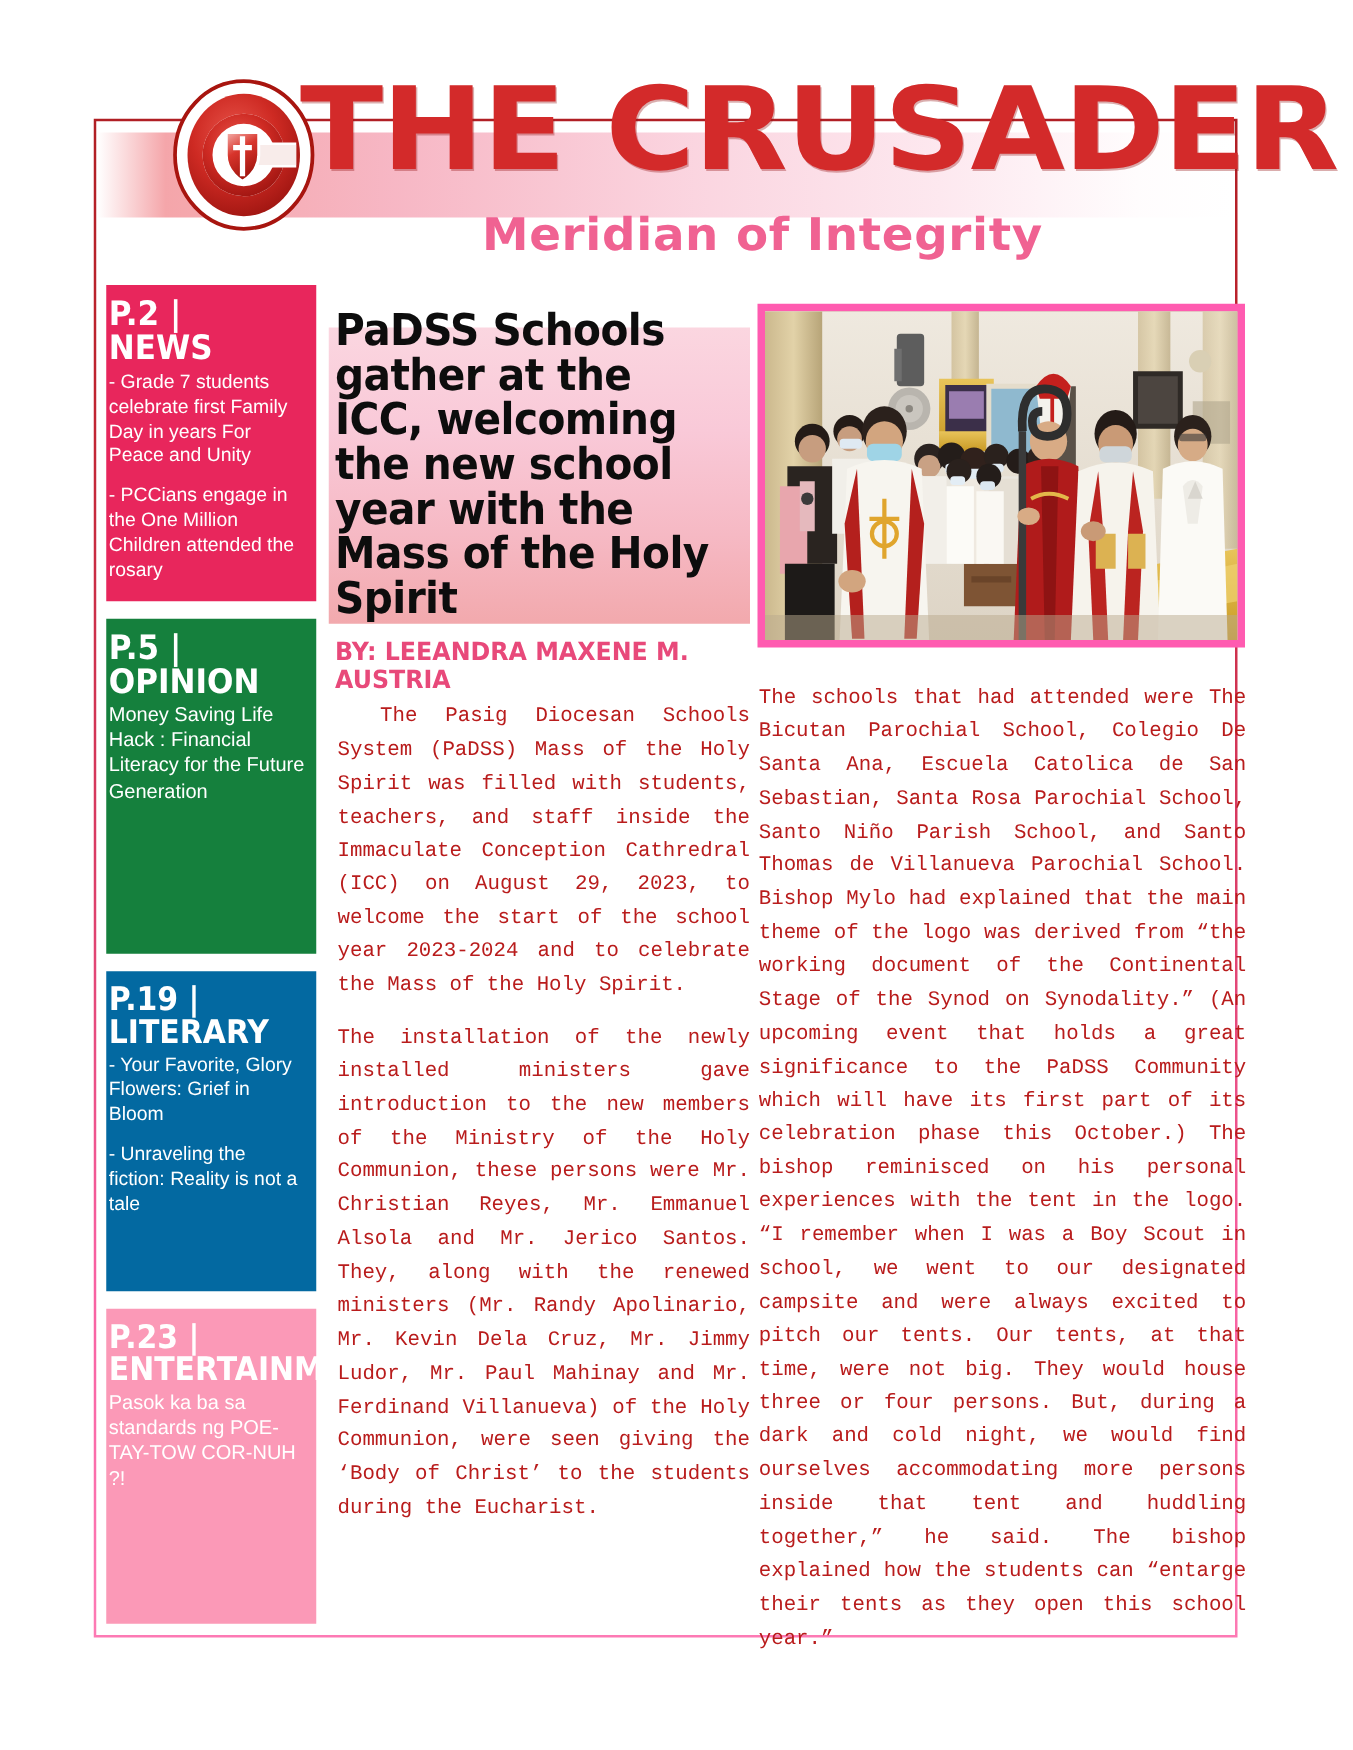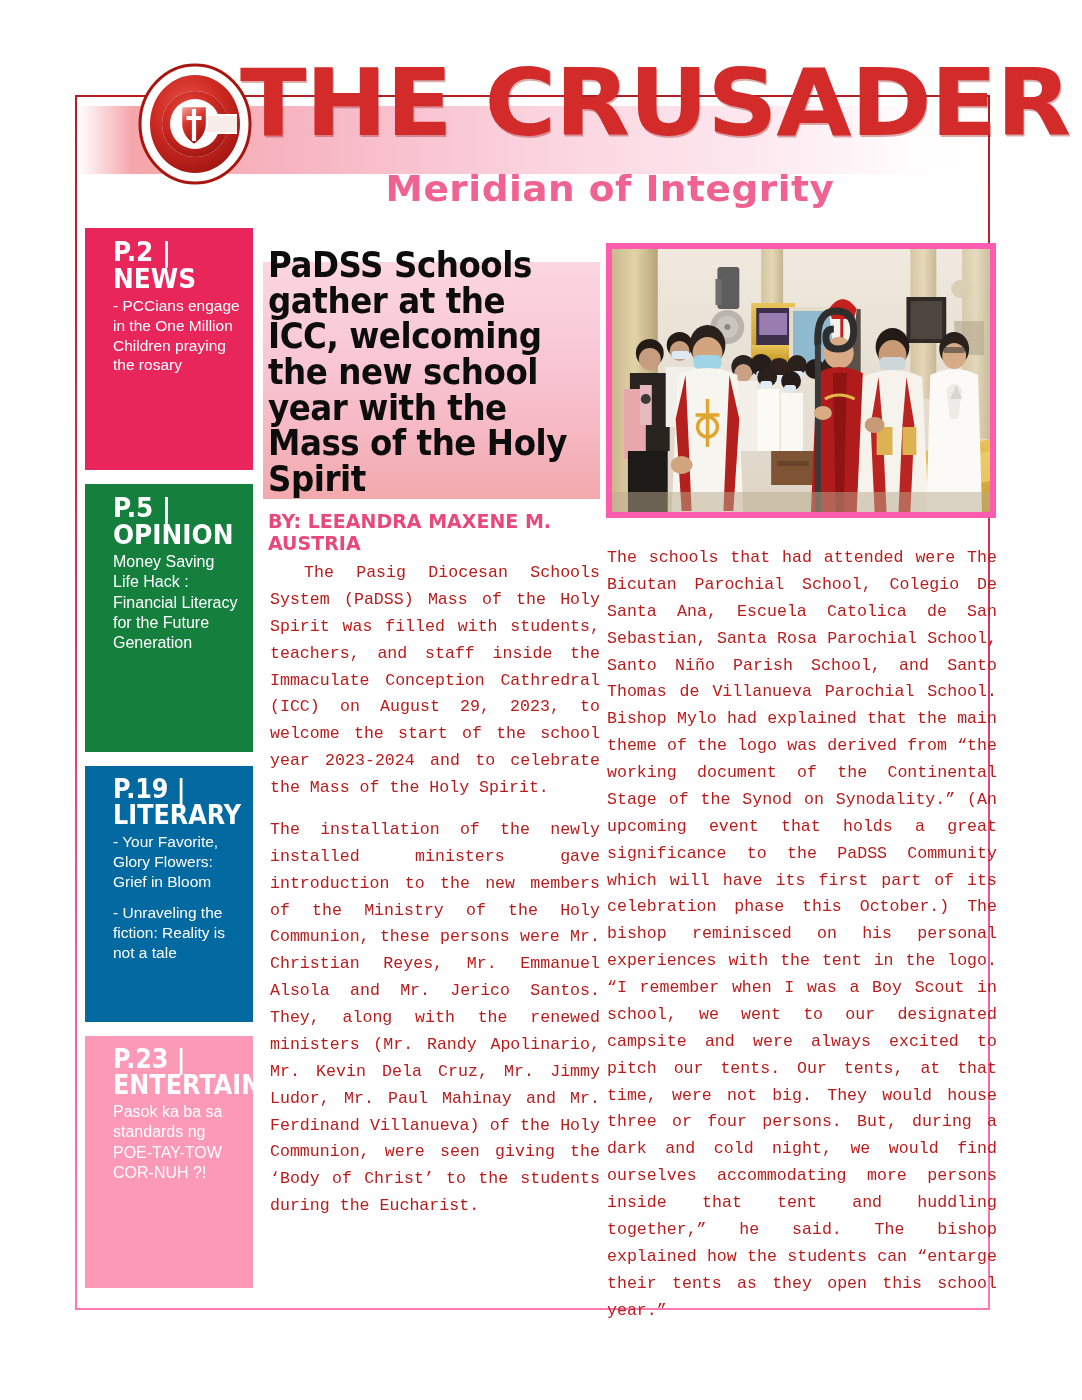--- a/index.html
+++ b/index.html
@@ -69,21 +69,21 @@
     letter-spacing:0.5px;
     color:#f06292;
     text-align:center;
     transform:scaleX(1.04);
     transform-origin:center top;
     white-space:nowrap;
   }
 
   
   .sidebar { position:absolute; left:85px; top:228px; width:176px; }
-  .side-box { width:168px; margin-bottom:14px; padding:10px 9px 14px 28px; }
+  .side-box { width:168px; margin-bottom:14px; padding:10px 9px 14px 2px; }
   .side-box .kicker {
     font-family:"DejaVu Sans", sans-serif;
     font-weight:bold;
     font-size:27px;
     line-height:1.0;
     color:#ffffff;
     letter-spacing:0px;
     transform:scaleX(0.92);
     transform-origin:left top;
     margin-bottom:4px;
@@ -201,21 +201,22 @@
   </div>
 
   <div class="title">THE CRUSADER</div>
   <div class="tagline">Meridian of Integrity</div>
 
   <div class="sidebar">
 
     <div class="side-box c-news">
       <div class="kicker">P.2 | NEWS</div>
       <div class="items">
-        <p> - PCCians engage in the One Million Children praying the rosary</p>
+        <p>- Grade 7 students celebrate first Family Day in years For Peace and Unity</p>
+        <p> - PCCians engage in the One Million Children attended the rosary</p>
       </div>
     </div>
 
     <div class="side-box c-opinion big-items">
       <div class="kicker">P.5 | OPINION</div>
       <div class="items">
         <p>Money Saving Life Hack : Financial Literacy for the Future Generation</p>
       </div>
     </div>
 

